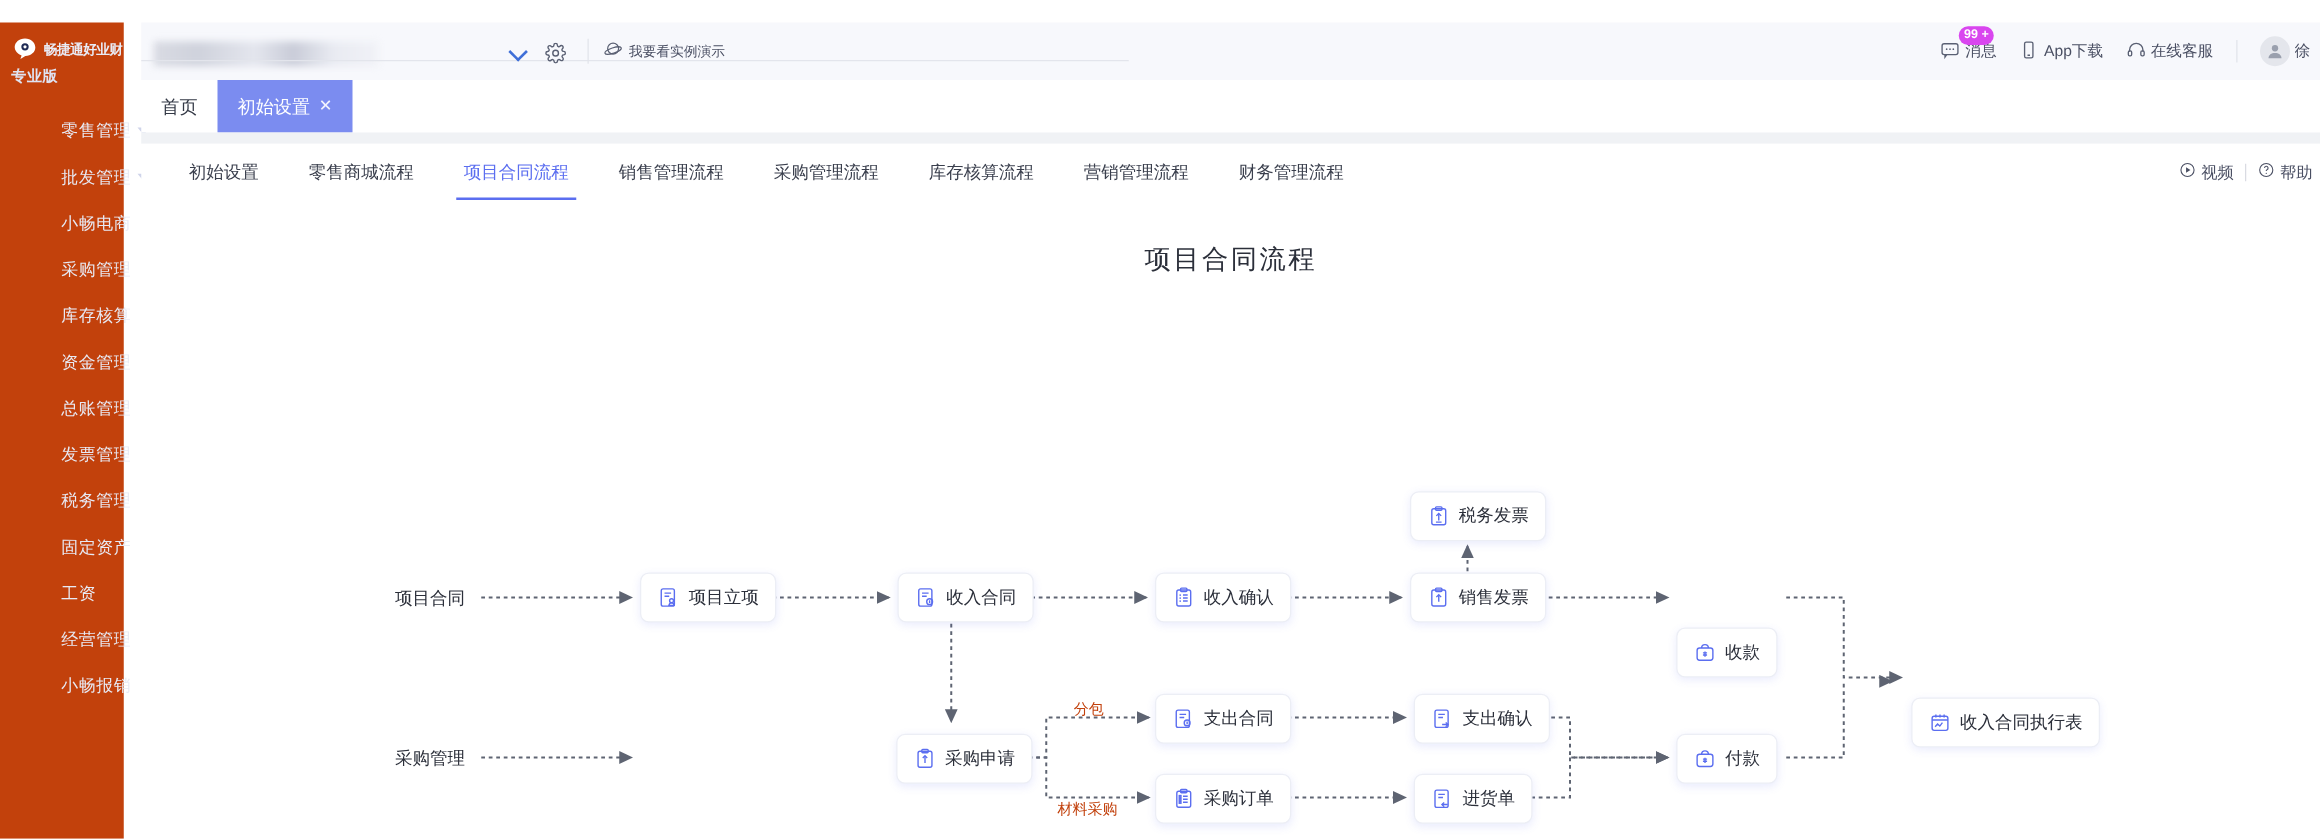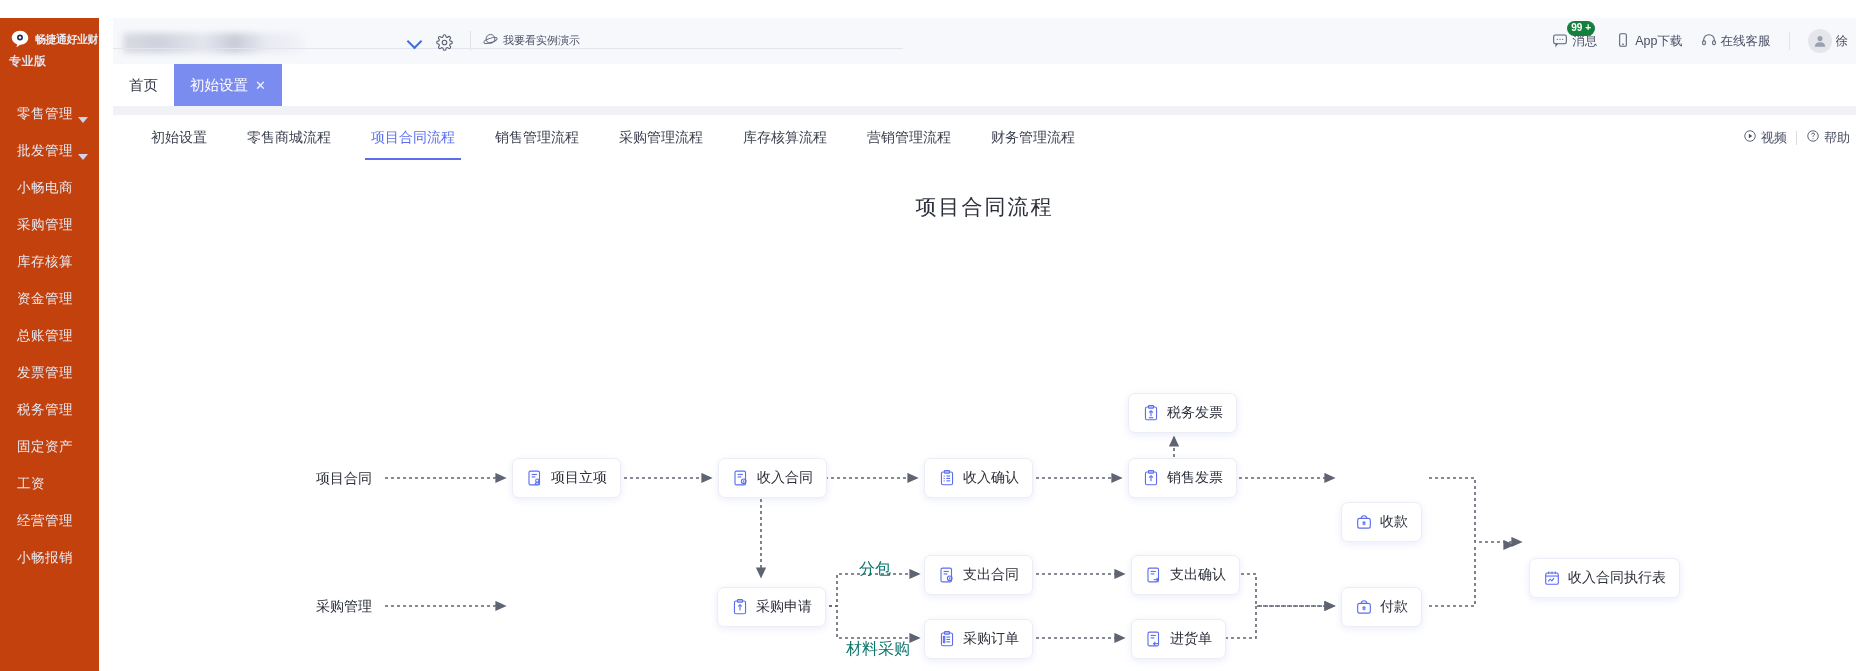--- a/index.html
+++ b/index.html
@@ -24,23 +24,23 @@
   .brand-name {
     font-size:11px; color:#e9ebf5; letter-spacing:-0.5px;
     white-space:nowrap; overflow:hidden; font-weight:600;
   }
   .brand-sub {
     font-size:12px; color:#dfe3f2; font-weight:700;
     padding-left:9px; margin-top:3px; letter-spacing:0.5px;
   }
   .side-menu { margin-top:10px; }
   .side-item {
-    height:37px; display:flex; align-items:flex-end; gap:5px;
+    height:37px; display:flex; align-items:center; gap:5px;
     padding-left:17px; font-size:13.5px; color:#e8eaf4; cursor:pointer;
-    letter-spacing:0.5px; white-space:nowrap;
+    letter-spacing:0.5px; white-space:nowrap;margin-left:32px;
   }
   .caret { width:0;height:0;border-left:5px solid transparent;border-right:5px solid transparent;border-top:6px solid #cfd4ea; display:inline-block; }
 
   
   .header {
     position:absolute; left:113px; top:18px; width:1743px; height:46px;
     background:#f7f8fc; display:flex; align-items:center;
   }
   .hdr-search { position:relative; margin-left:10px; width:200px; height:28px; }
   .hdr-blur {
@@ -59,21 +59,21 @@
   .demo-link {
     position:absolute; left:370px; top:14px; display:flex; align-items:center; gap:5px;
     font-size:11px; color:#4a4f63; cursor:pointer;
   }
   .hdr-right {
     position:absolute; right:0; top:0; height:46px; display:flex; align-items:center;
     gap:18px; padding-right:8px;
   }
   .hdr-btn { display:flex; align-items:center; gap:4px; font-size:12.5px; color:#4a4f63; cursor:pointer; position:relative; }
   .badge {
-    position:absolute; left:15px; top:-11px; background:#15803d; color:#fff;
+    position:absolute; left:15px; top:-11px; background:#d946ef; color:#fff;
     font-size:10px; line-height:14px; height:15px; padding:0 4px; border-radius:8px;
     font-weight:700; white-space:nowrap;
   }
   .hdr-sep { width:1px; height:18px; background:#e2e4ea; }
   .avatar {
     width:24px;height:24px;border-radius:50%;background:#e4e6ec;
     display:flex;align-items:center;justify-content:center;
   }
   .user-name { font-size:12.5px; color:#4a4f63; max-width:24px; overflow:hidden; white-space:nowrap; }
 
@@ -126,21 +126,21 @@
     background:#ffffff; border:1px solid #eceef5; border-radius:7px;
     box-shadow:0 2px 7px rgba(91,110,240,.13);
     padding:0 13px; height:40px; font-size:14px; color:#2b2f3a;
     cursor:pointer; white-space:nowrap;
   }
   .node .ic { width:18px; height:18px; flex:0 0 18px; }
   .row-label {
     position:absolute; font-size:14px; color:#2b2f3a; white-space:nowrap;
   }
   .edge-label {
-    position:absolute; font-size:16px; color:#0f766e; white-space:nowrap;
+    position:absolute; font-size:12px; color:#c2410c; white-space:nowrap;
   }
 </style>
 </head>
 <body>
 
 <div id="app">
 
   <div class="top-strip"></div>
 
   <div class="sidebar">

